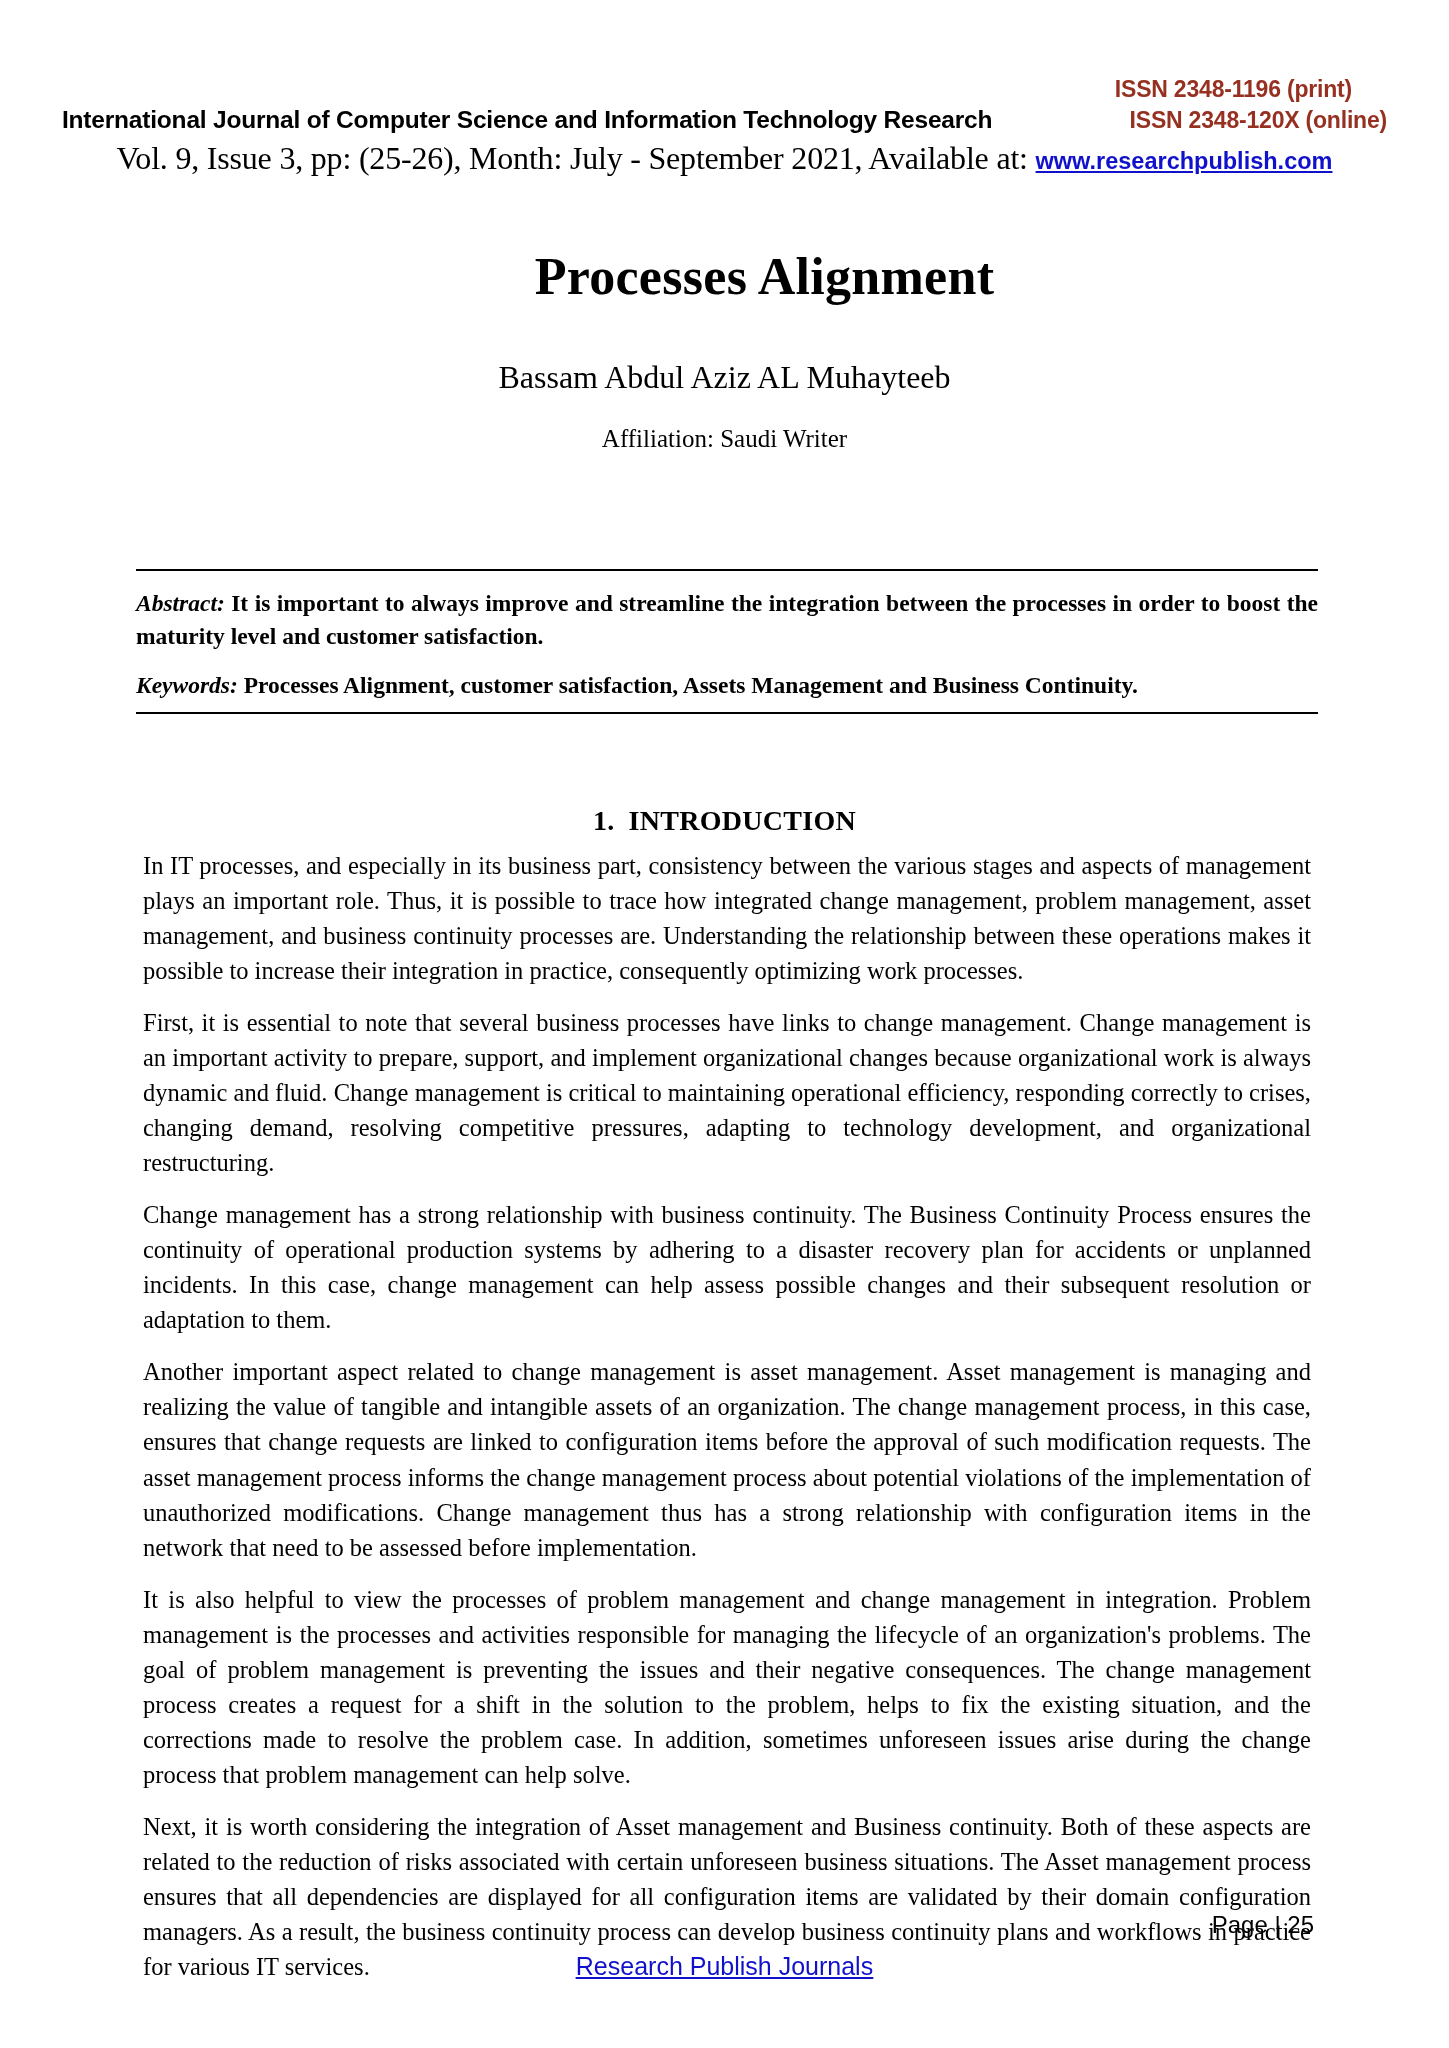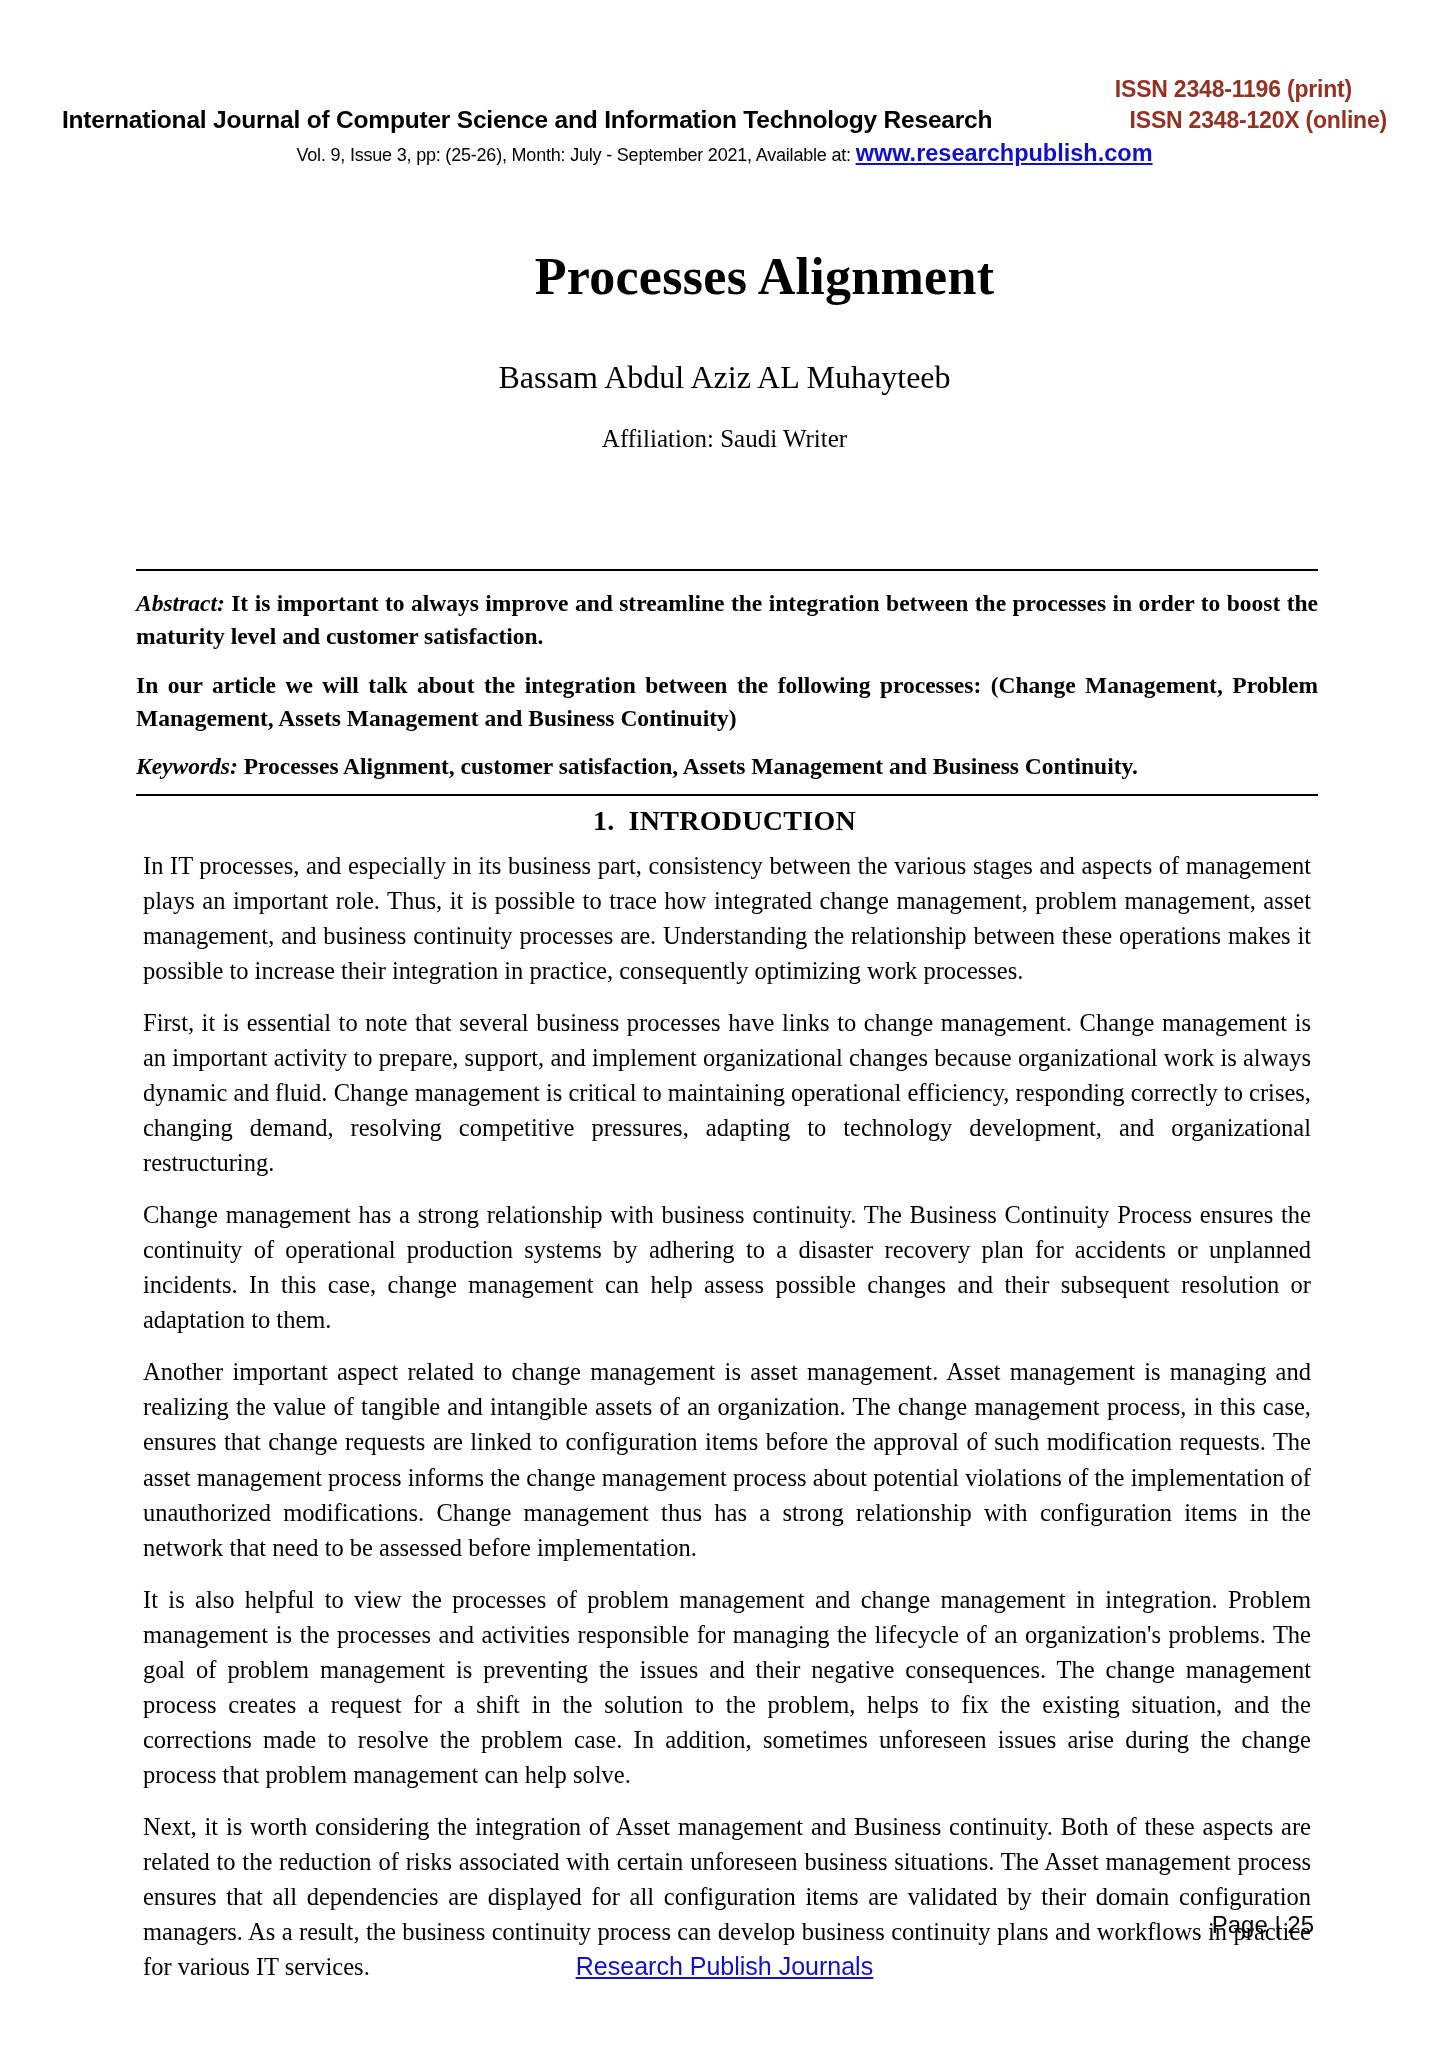--- a/index.html
+++ b/index.html
@@ -62,22 +62,22 @@
   .issn {
     font-family: "Liberation Sans", "DejaVu Sans", sans-serif;
     font-weight: bold;
     font-size: 23px;
     color: #963121;
     letter-spacing: -0.2px;
   }
   .issn-print { display: inline-block; }
   .issn-online { display: inline-block; margin-left: 14px; }
   .volline {
-    font-family: Liberation Sans, sans-serif;
-    font-size: 18px;
+    font-family: Liberation Serif, serif;
+    font-size: 32px;
     color: #000000;
     letter-spacing: -0.2px;
   }
   .weblink {
     font-family: "Liberation Sans", "DejaVu Sans", sans-serif;
     font-size: 23.5px;
     font-weight: bold;
     color: #1111cc;
     text-decoration: underline;
   }
@@ -216,21 +216,20 @@
 
   <div class="doc-title">Processes Alignment</div>
 
   <div class="doc-author">Bassam Abdul Aziz AL Muhayteeb</div>
 
   <div class="doc-affil">Affiliation: Saudi Writer</div>
 
   <div class="abstract-box">
     <p class="abs-p"><span class="abs-lead">Abstract:</span><span> It is important to always improve and streamline the integration between the processes in order to boost the maturity level and customer satisfaction.</span></p>
 
-    <p class="abs-p">In our article we will talk about the integration between the following processes: (Change Management, Problem Management, Assets Management and Business Continuity)</p>
 
     <p class="abs-p"><span class="abs-lead">Keywords:</span><span> Processes Alignment, customer satisfaction, Assets Management and Business Continuity.</span></p>
   </div>
 
   <div class="sec-heading">
     <span class="num">1.</span><span>INTRODUCTION</span>
   </div>
 
   <div class="body-col">
     <p class="body-p">In IT processes, and especially in its business part, consistency between the various stages and aspects of management plays an important role. Thus, it is possible to trace how integrated change management, problem management, asset management, and business continuity processes are. Understanding the relationship between these operations makes it possible to increase their integration in practice, consequently optimizing work processes.</p>

